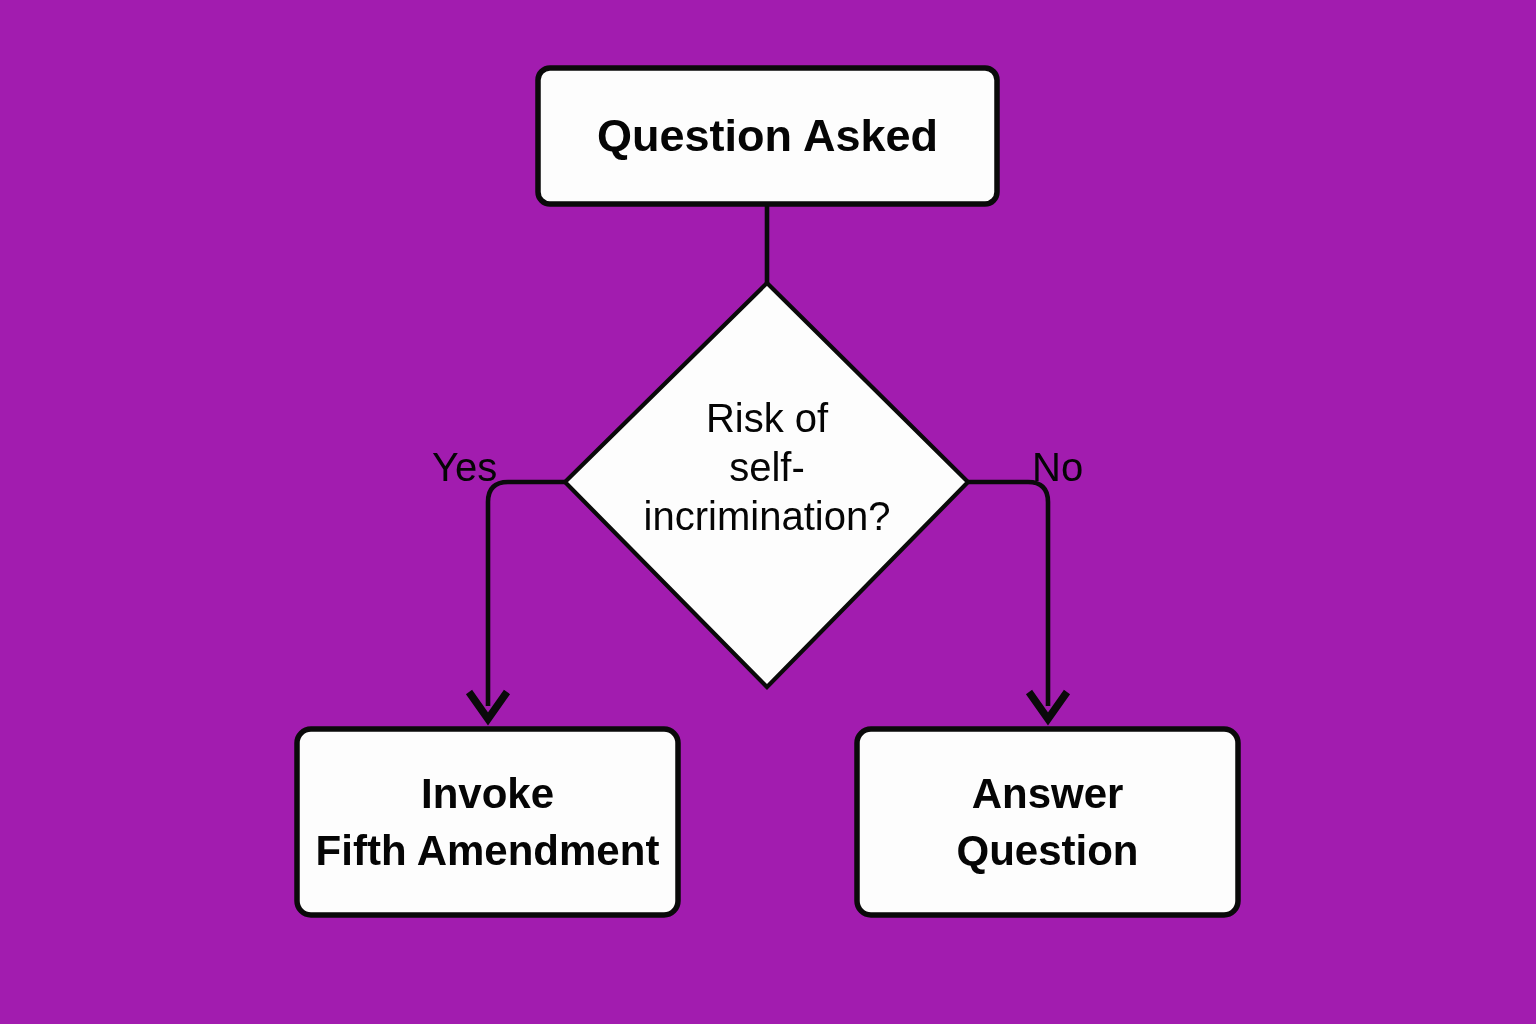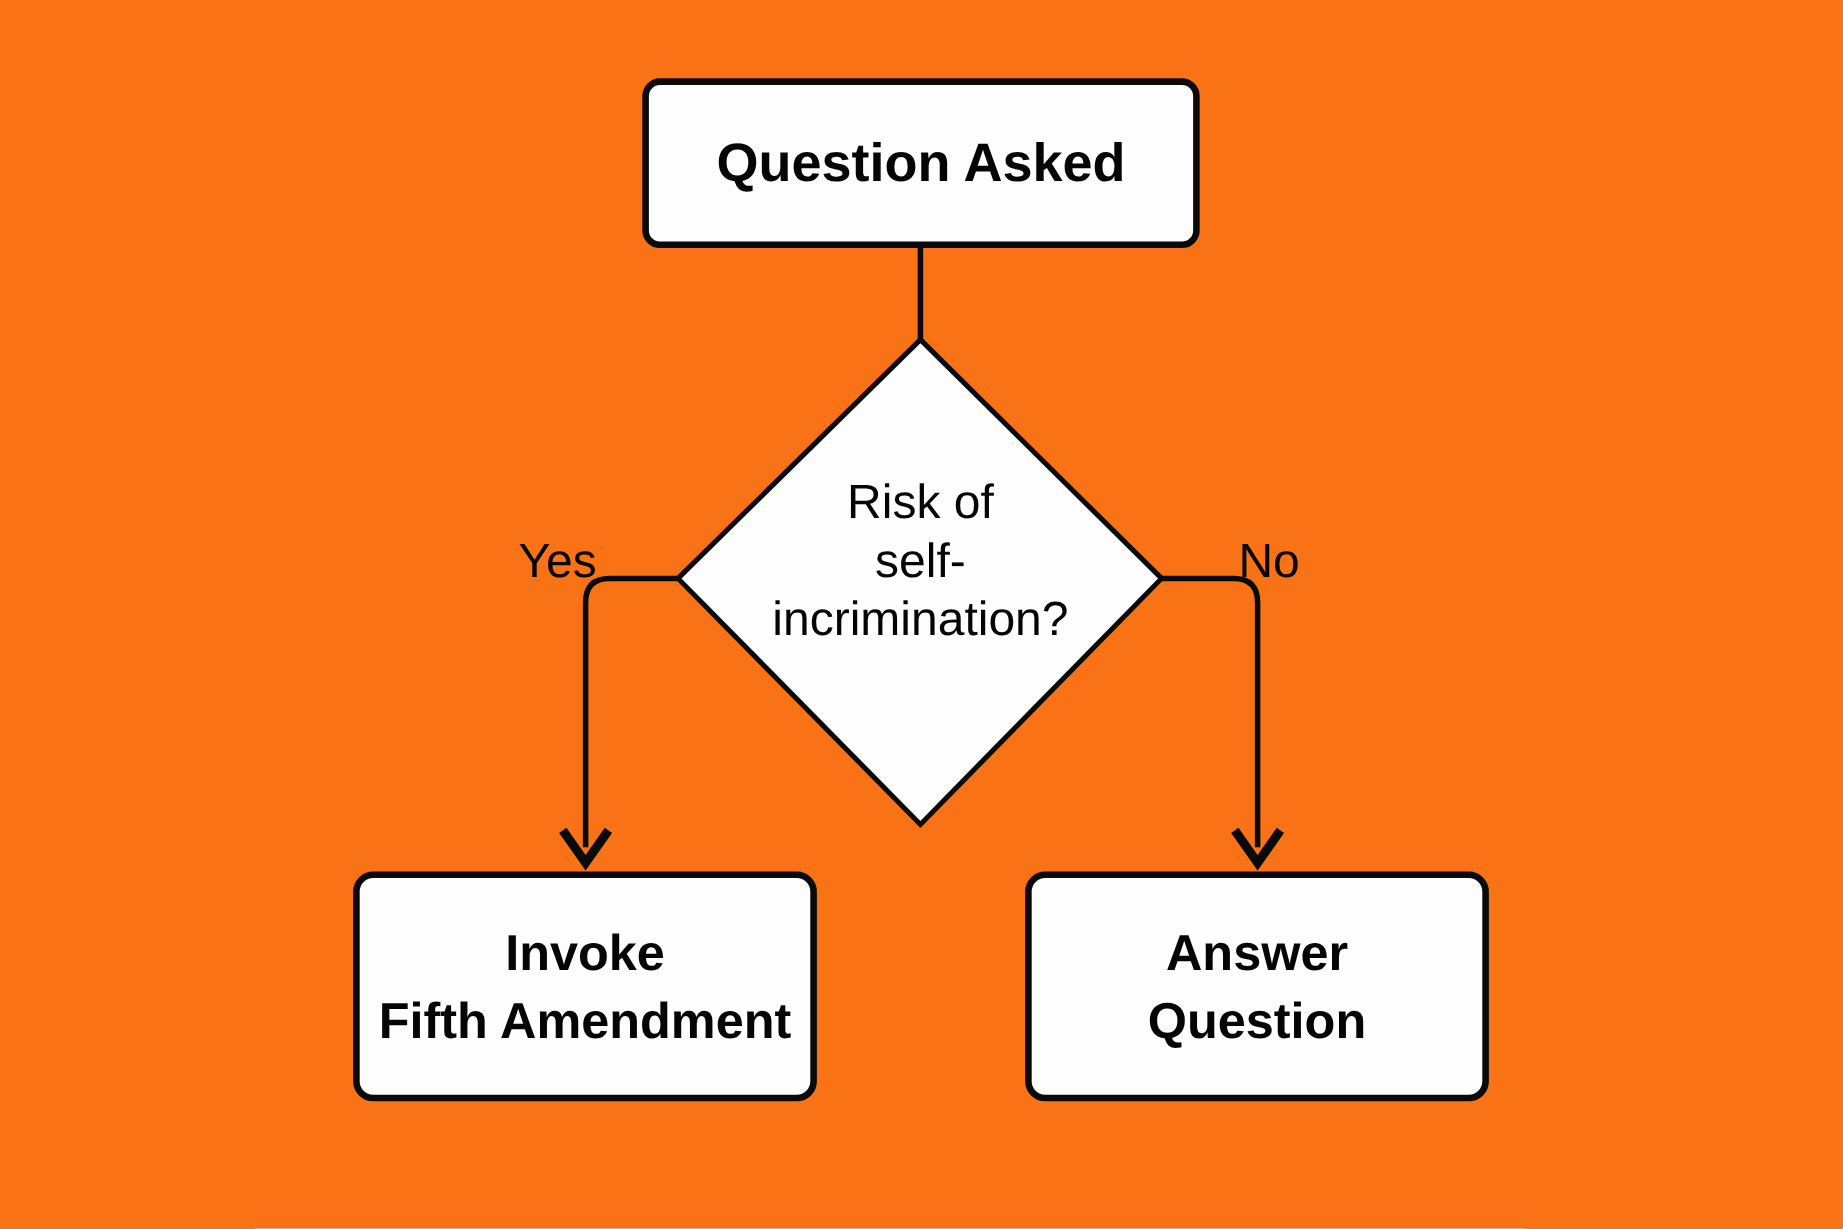--- a/index.html
+++ b/index.html
@@ -4,21 +4,21 @@
 <style>
   html, body {
     margin: 0;
     padding: 0;
     background: #ffffff;
   }
   #canvas {
     position: relative;
     width: 1536px;
     height: 1024px;
-    background: #f97316;
+    background: #a21caf;
     overflow: hidden;
     font-family: "Liberation Sans", sans-serif;
   }
   #flow-svg {
     position: absolute;
     top: 0;
     left: 0;
     width: 1536px;
     height: 1024px;
   }

